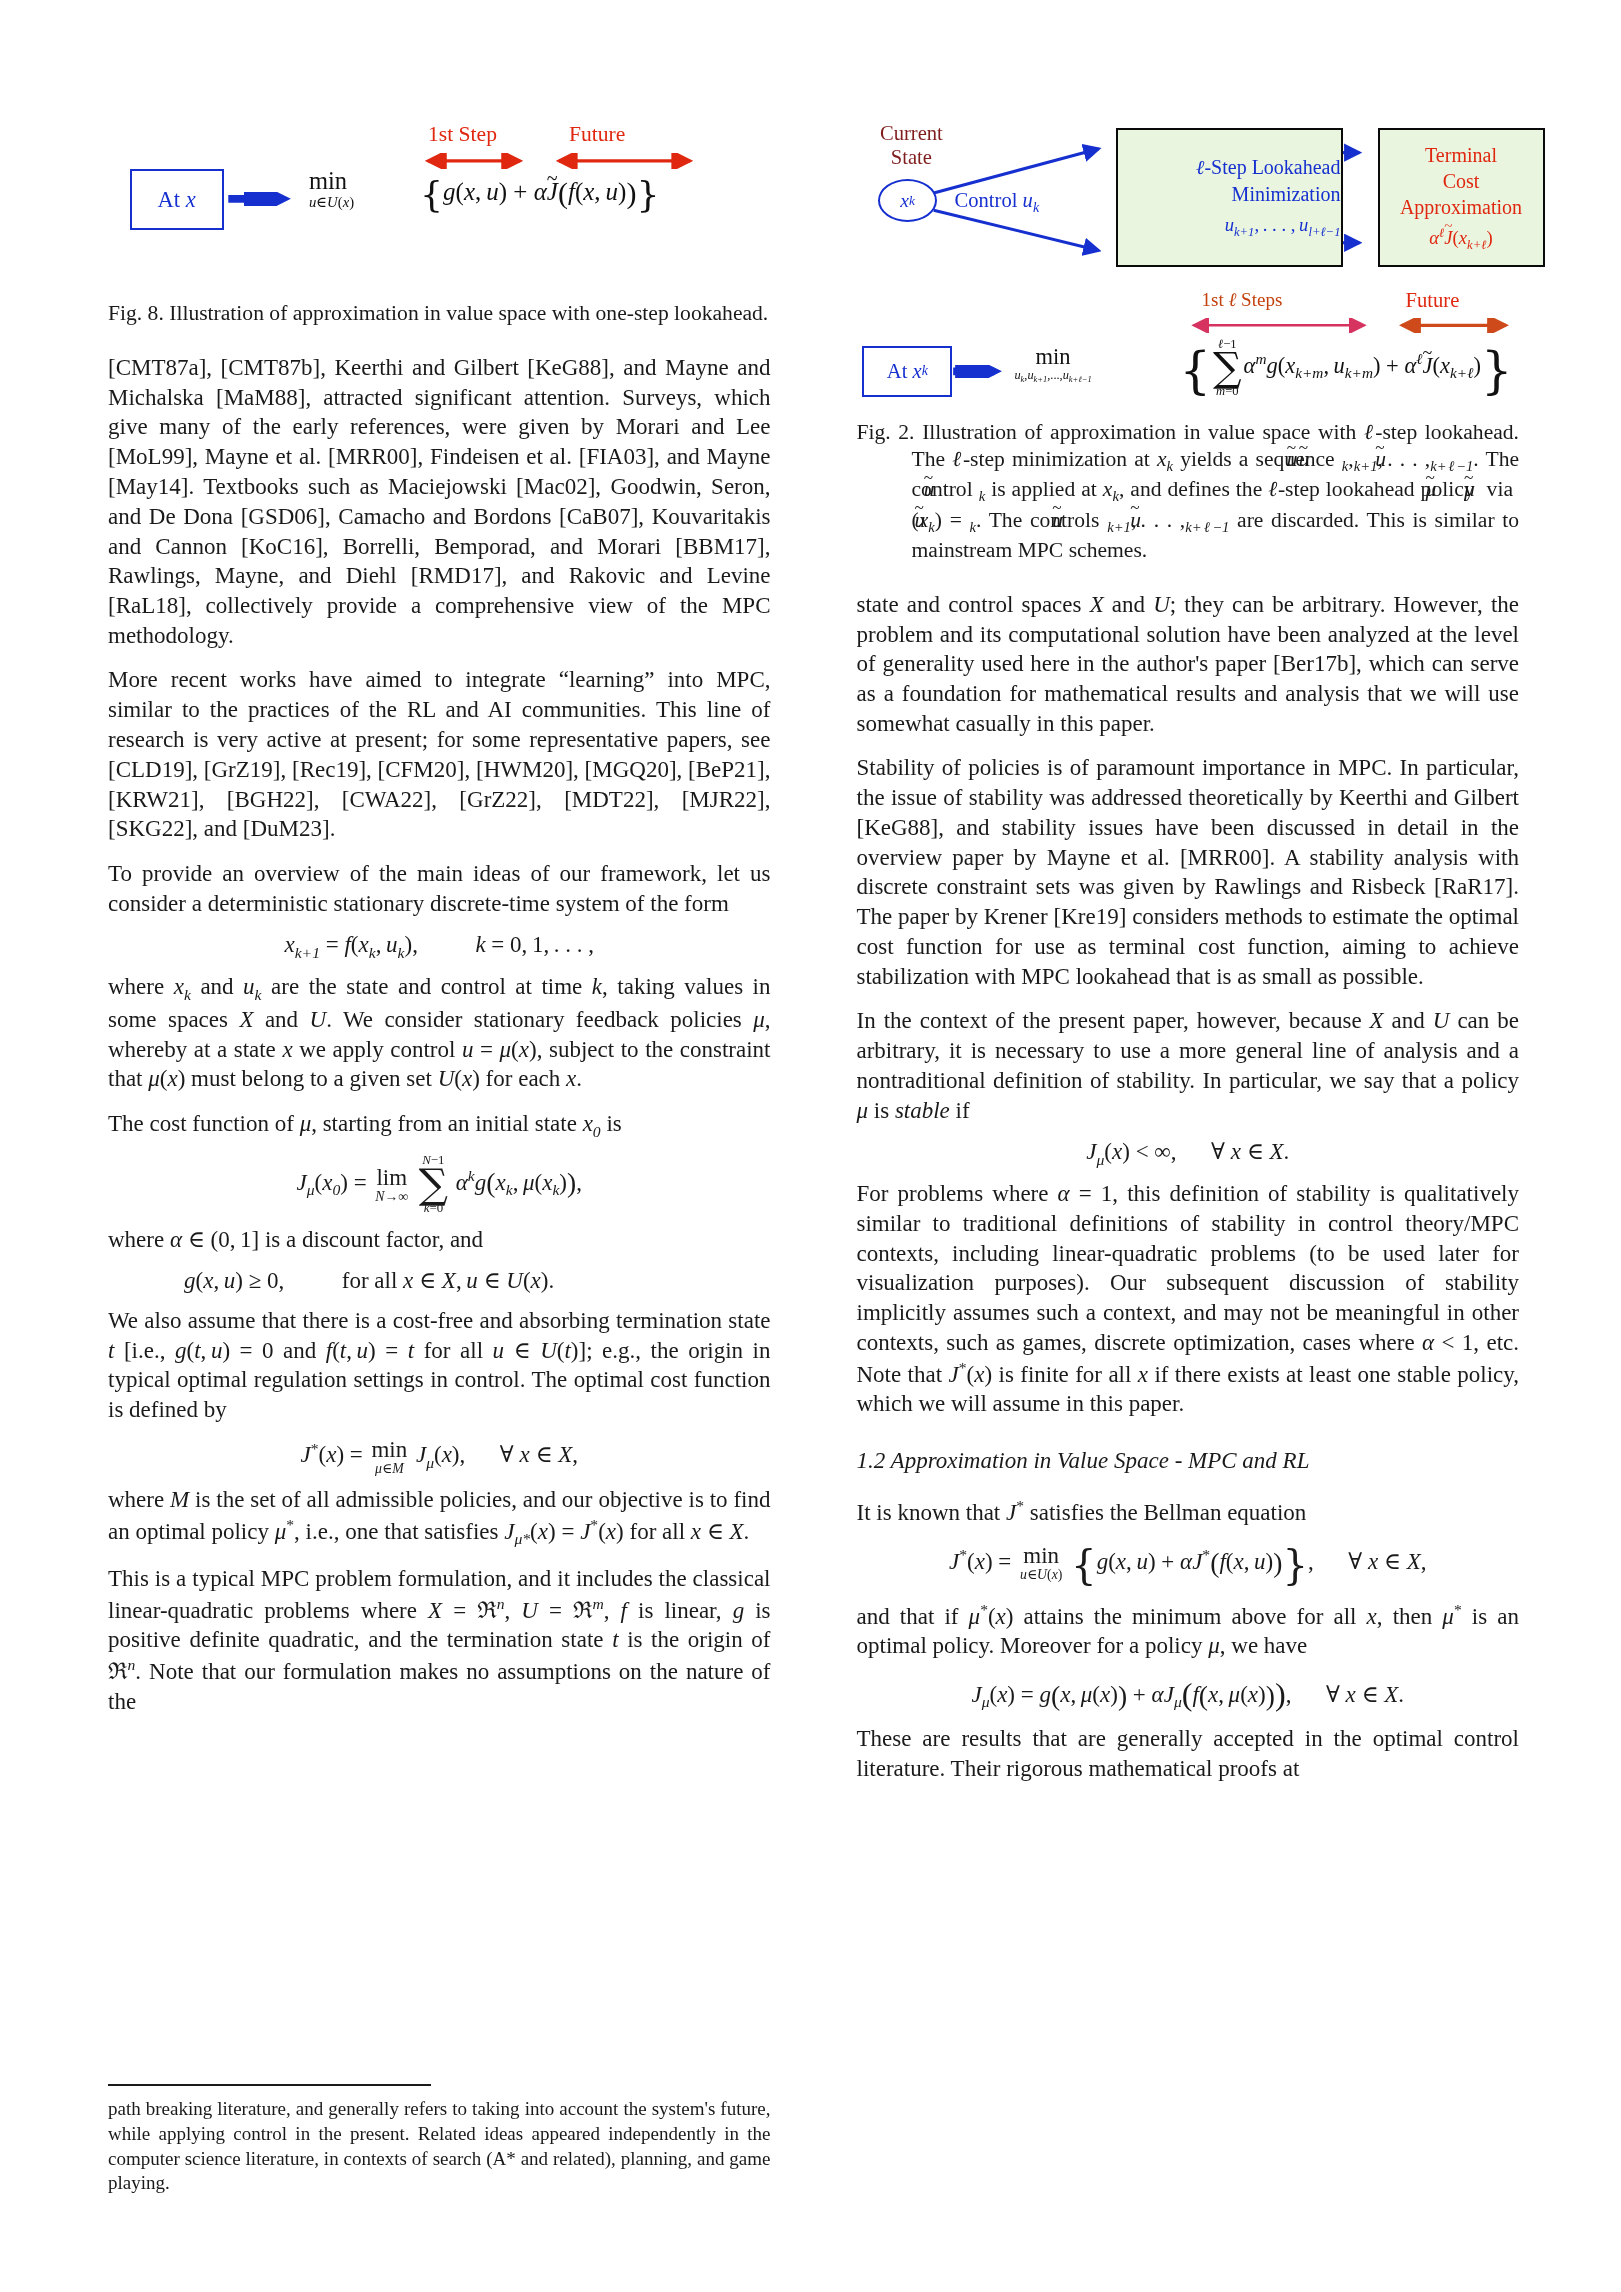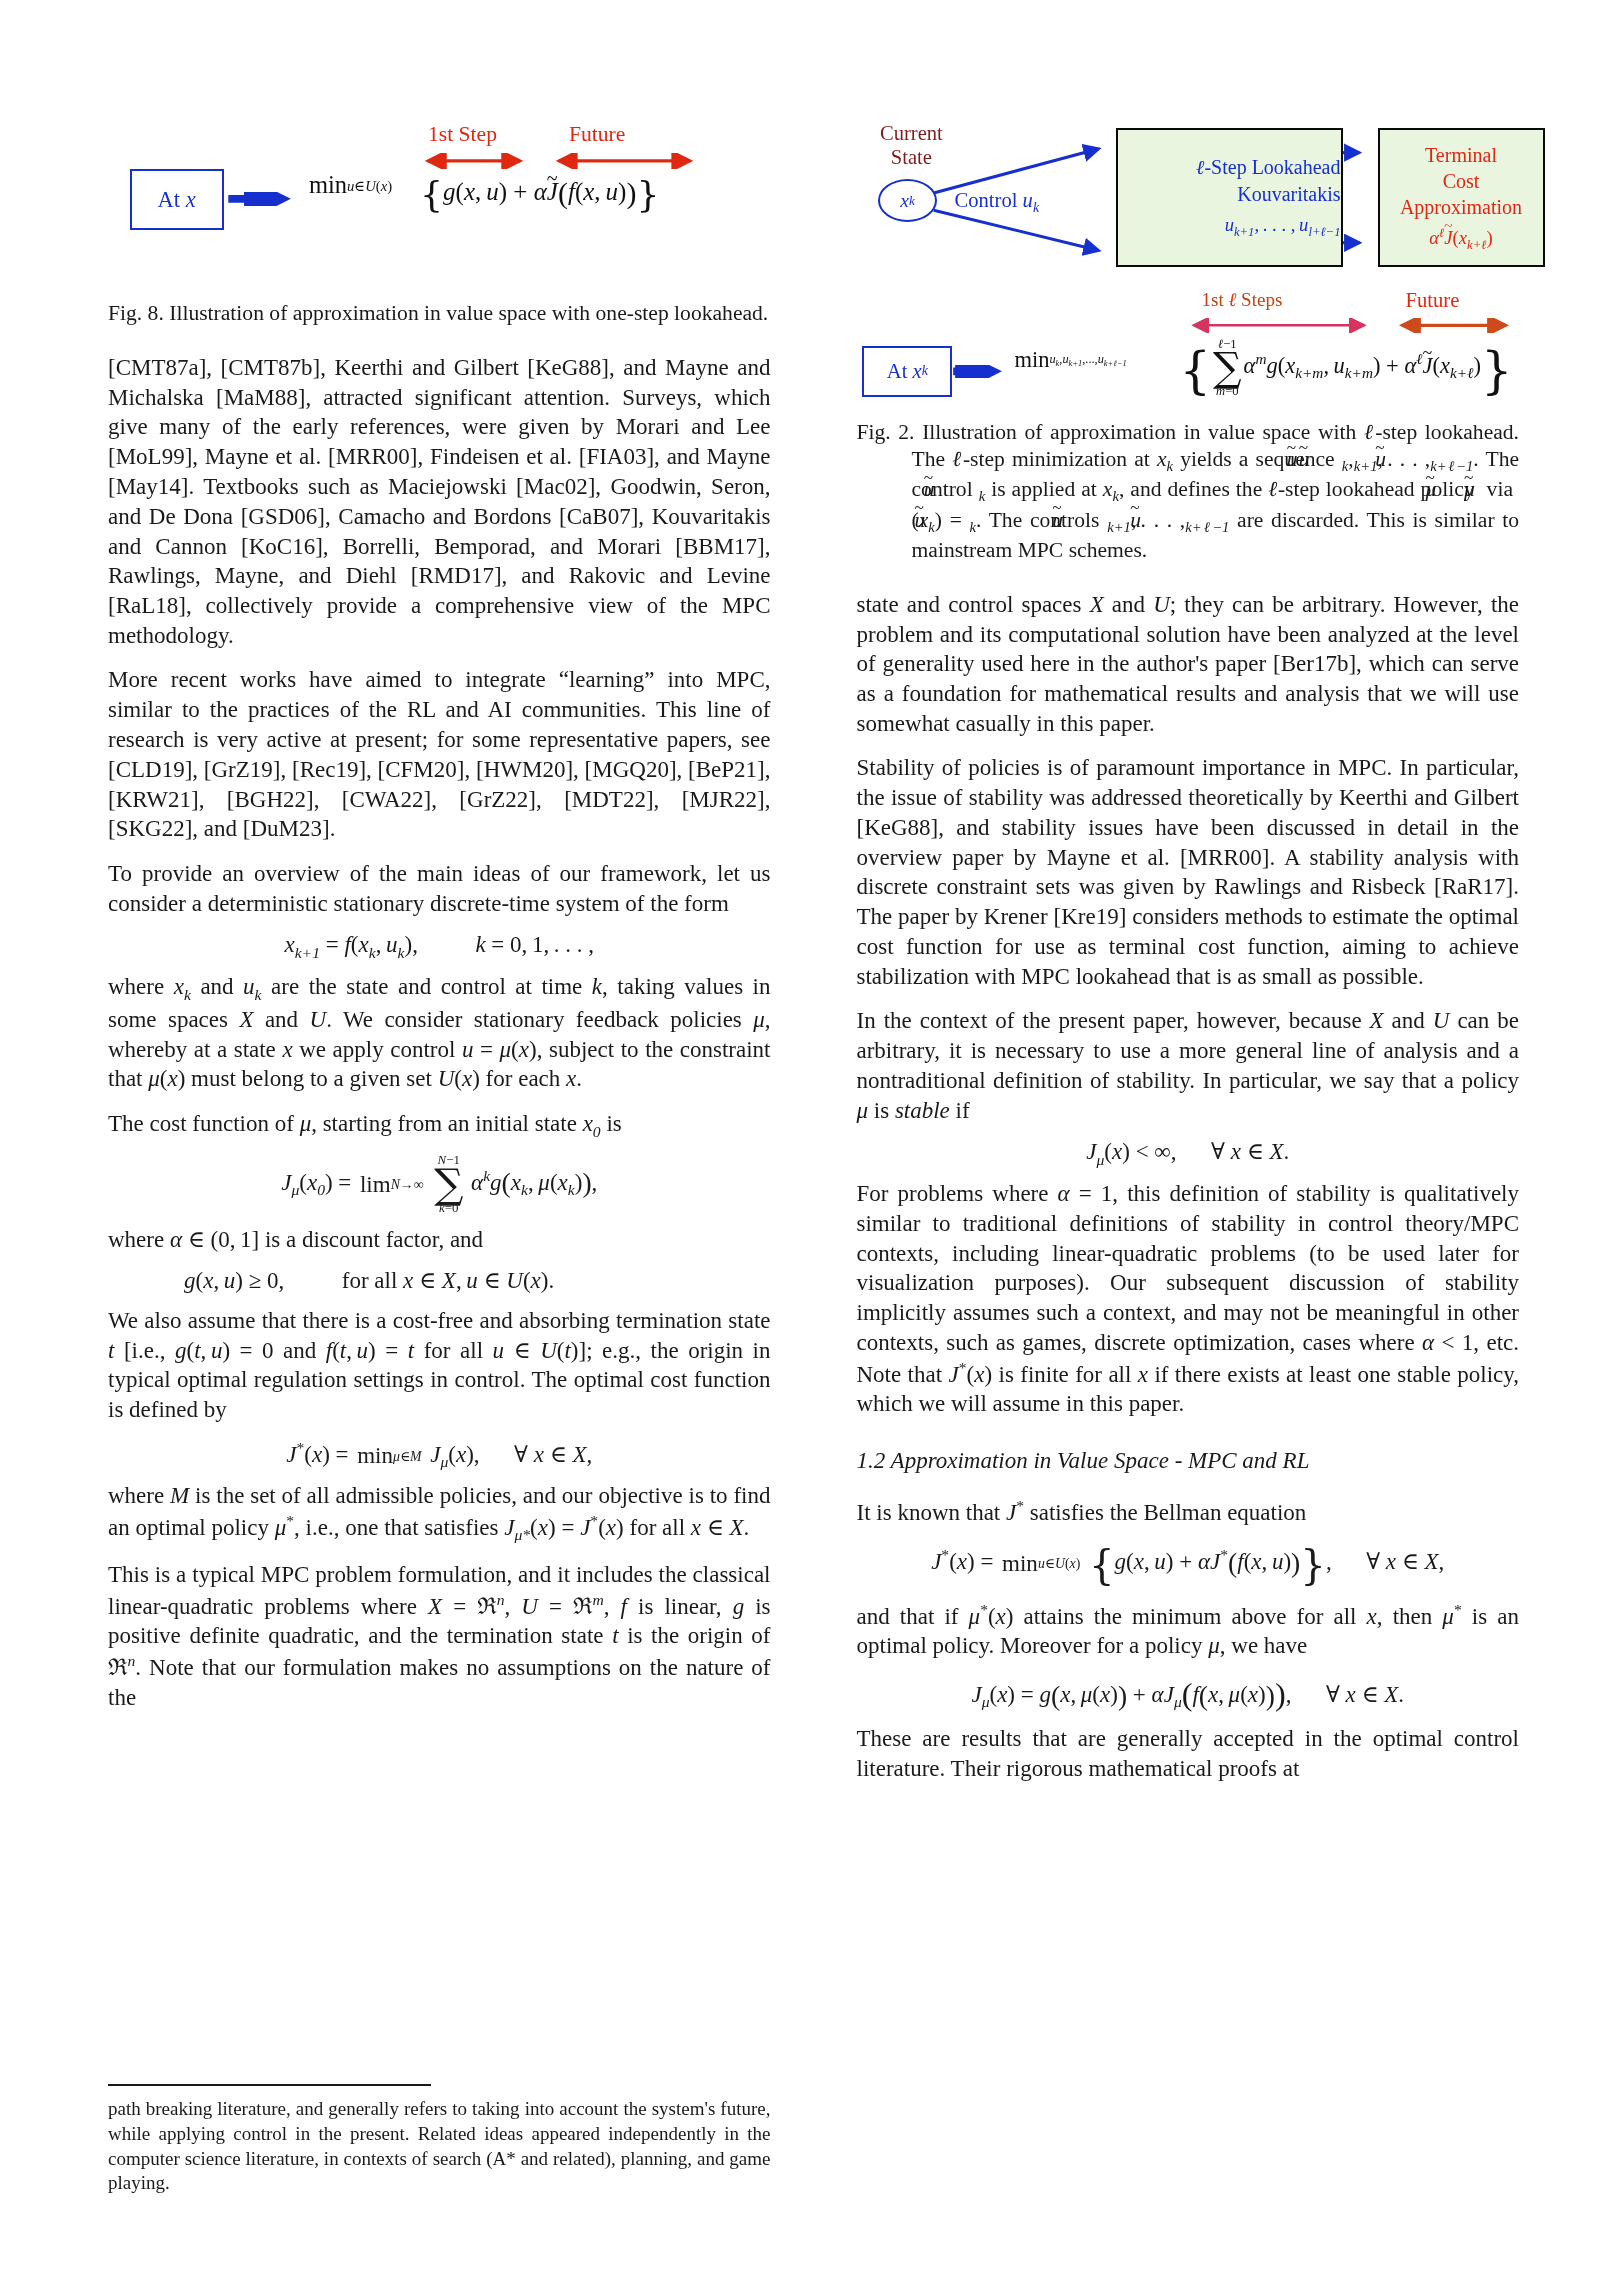--- a/index.html
+++ b/index.html
@@ -82,21 +82,21 @@
     margin: 0;
   }
 
   
   .mi { font-style: italic; font-family: "Liberation Serif", serif; }
   .mn { font-style: normal; }
   sub.s, sup.s { font-size: 0.68em; font-style: italic; }
   sup.up { font-size: 0.68em; }
   .op {
     display: inline-flex;
-    align-items: center;
+    flex-direction: column;
     vertical-align: middle;
     line-height: 1.0;
     margin: 0 2.9px;
   }
   .op .top { font-style: normal; }
   .op .bot { font-size: 0.60em; margin-top: 1px; }
   .bigsum {
     display: inline-flex;
     flex-direction: column;
     align-items: center;
@@ -398,21 +398,21 @@
 
       <div class="f2-cur">Current State</div>
       <div class="f2-node">
             <span class="mi">x</span>
             <sub class="s">k</sub>
           </div>
       <div class="f2-ctrl">Control <span class="mi">u</span><sub class="s">k</sub></div>
 
       <div class="f2-box1">
         <div><span class="mi">ℓ</span>-Step Lookahead</div>
-        <div>Kouvaritakis</div>
+        <div>Minimization</div>
         <div style="font-size:18.6px;margin-top:5.9px;">
           <span class="mi">u</span><sub class="s">k+1</sub>, . . . , <span class="mi">u</span><sub class="s">l+ℓ−1</sub>
         </div>
       </div>
 
       <div class="f2-box2">
         <div>Terminal</div>
         <div>Cost</div>
         <div>Approximation</div>
         <div style="font-size:18.6px;margin-top:4.9px;">

